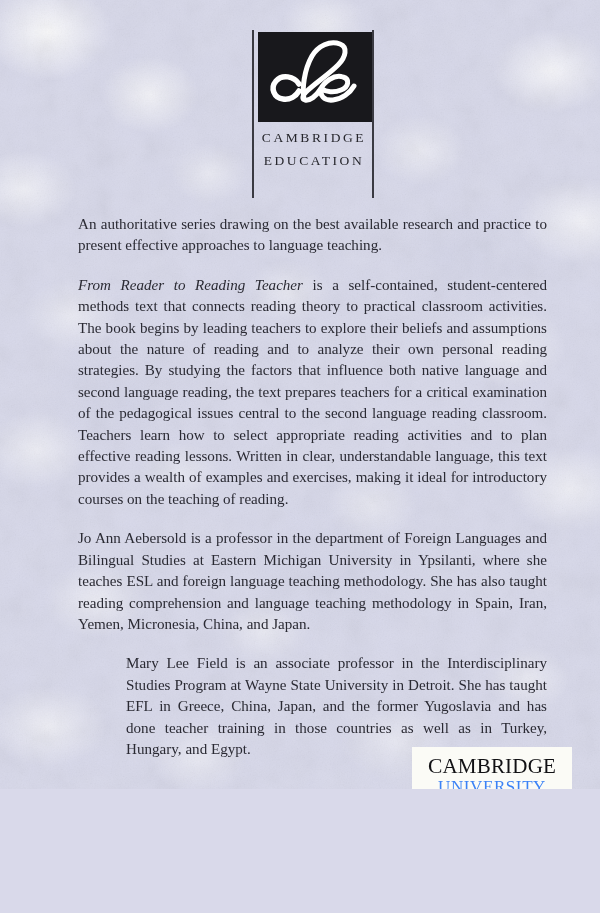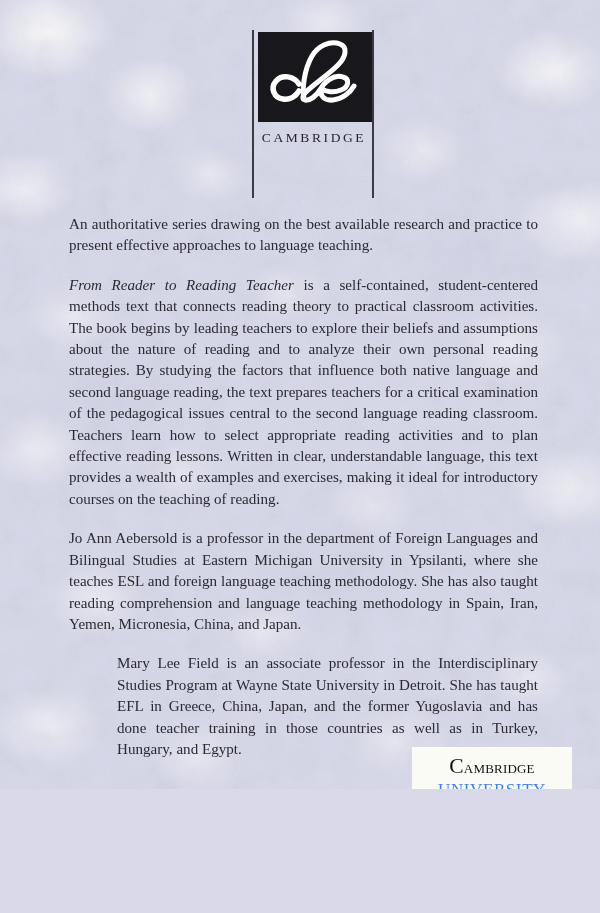--- a/index.html
+++ b/index.html
@@ -72,21 +72,21 @@
     font-family:"Liberation Serif", serif;
     color:#26262c;
     font-size:13.5px;
     letter-spacing:2.6px;
     line-height:23px;
   }
   #logo-words div { white-space:nowrap; }
 
   
   #copy {
-    position:absolute; left:69px; top:214px;
+    position:absolute; left:78px; top:214px;
     width:469px;
     color:#2a2a33;
     font-size:15.1px;
     line-height:21.4px;
     text-align:justify;
   }
   #copy p { margin:0 0 18px 0; }
   #copy p:last-child { margin-bottom:0;margin-left:48px; }
   .bold-title { font-style:italic;margin-top:24px; }
 
@@ -108,21 +108,21 @@
     overflow:hidden;
   }
   #pub-name {
     margin-top:8px;
     font-family:"Liberation Serif", serif;
     font-size:21.5px;
     color:#111114;
     letter-spacing:.2px;
     line-height:22px;
   }
-  #pub-name .small-caps { font-size:13px; }
+  #pub-name .small-caps { font-size:21px; }
   #pub-sub {
     font-family:"Liberation Serif", serif;
     font-size:17px;
     color:#3b82f6;
     letter-spacing:.6px;
     line-height:17px;
     margin-top:1px;
   }
   #pub-url {
     font-family:"Liberation Sans", sans-serif;
@@ -185,20 +185,21 @@
                    C70 43 56 52 48 60 C44 64 44 67 47 68 C52 69 58 64 62 58" stroke-width="5"></path>
 
           <path d="M62 58 C66 50 76 42 85 45 C92 47 91 55 83 58 C76 61 68 60 64 57
                    C61 63 66 69 75 68 C84 67 92 61 96 54" stroke-width="5"></path>
         </g>
       </svg>
     </div>
 
     <div id="logo-words">
       <div>CAMBRIDGE</div>
+      <div>EDUCATION</div>
     </div>
   </div>
 
   <div id="copy">
     <p>An authoritative series drawing on the best available research and practice to present effective approaches to language teaching.</p>
 
     <p><span class="bold-title">From Reader to Reading Teacher</span><span> is a self-contained, student-centered methods text that connects reading theory to practical classroom activities. The book begins by leading teachers to explore their beliefs and assumptions about the nature of reading and to analyze their own personal reading strategies. By studying the factors that influence both native language and second language reading, the text prepares teachers for a critical examination of the pedagogical issues central to the second language reading classroom. Teachers learn how to select appropriate reading activities and to plan effective reading lessons. Written in clear, understandable language, this text provides a wealth of examples and exercises, making it ideal for introductory courses on the teaching of reading.</span></p>
 
     <p>Jo Ann Aebersold is a professor in the department of Foreign Languages and Bilingual Studies at Eastern Michigan University in Ypsilanti, where she teaches ESL and foreign language teaching methodology. She has also taught reading comprehension and language teaching methodology in Spain, Iran, Yemen, Micronesia, China, and Japan.</p>
 

